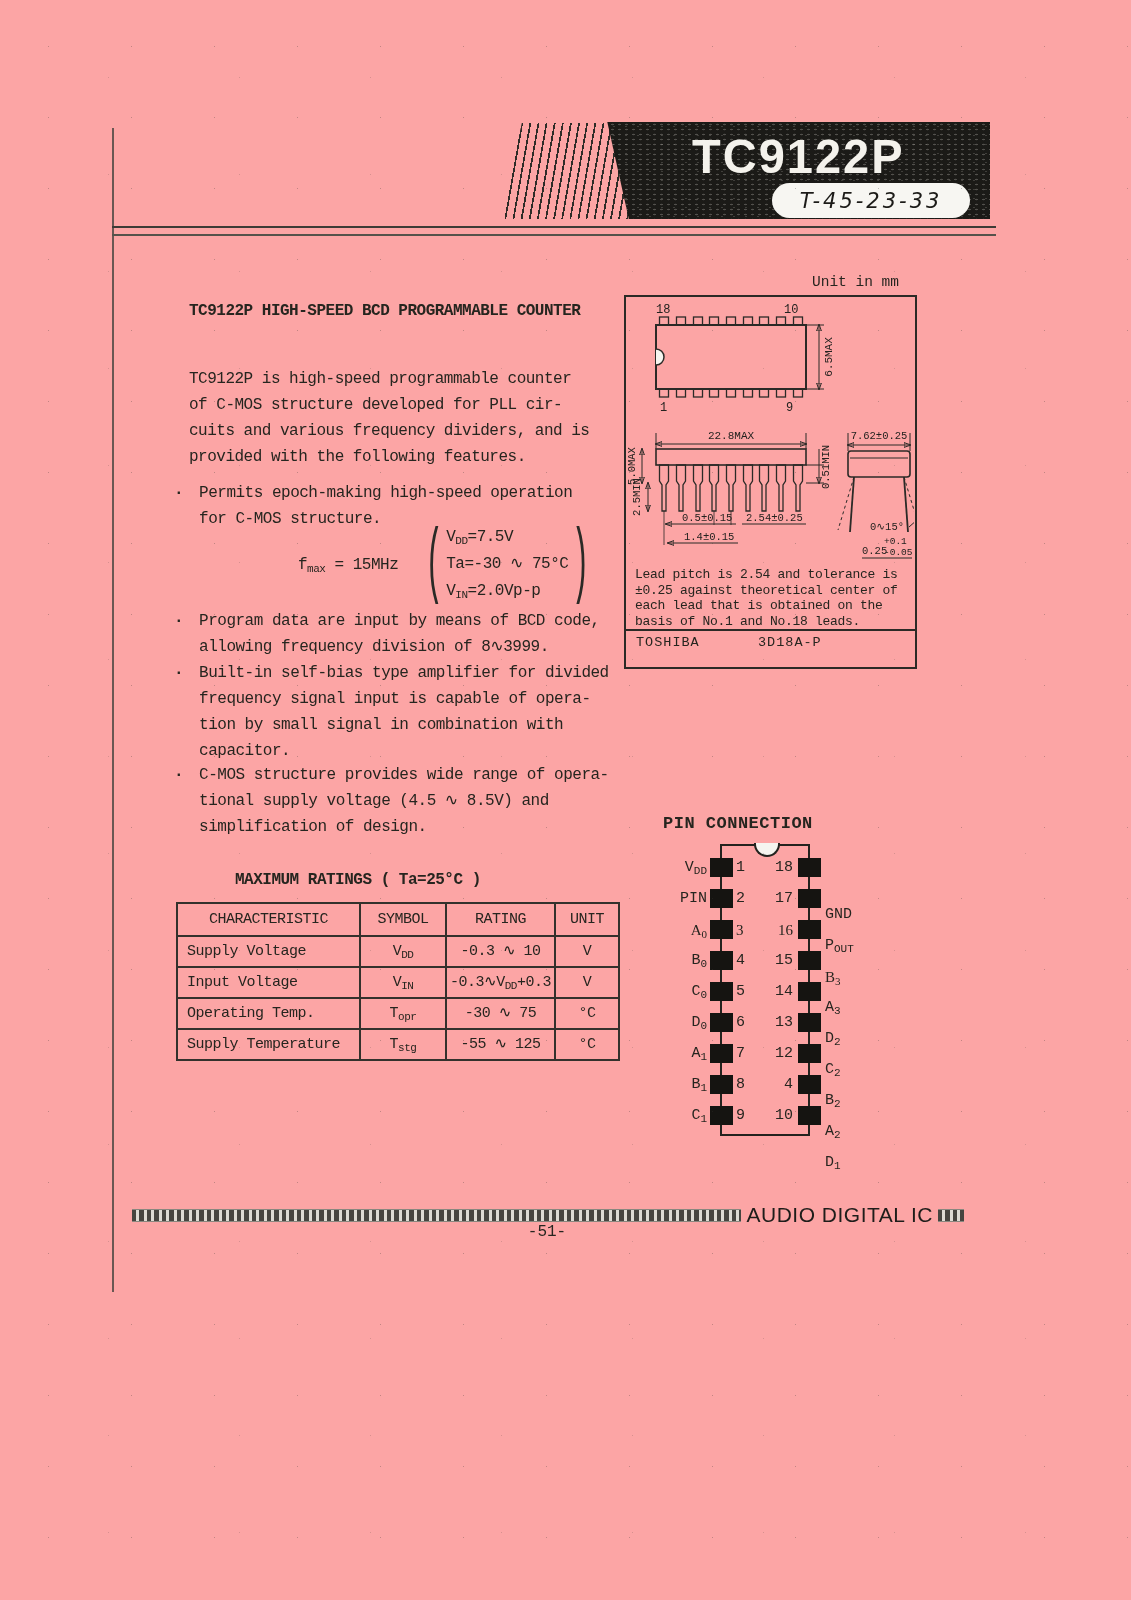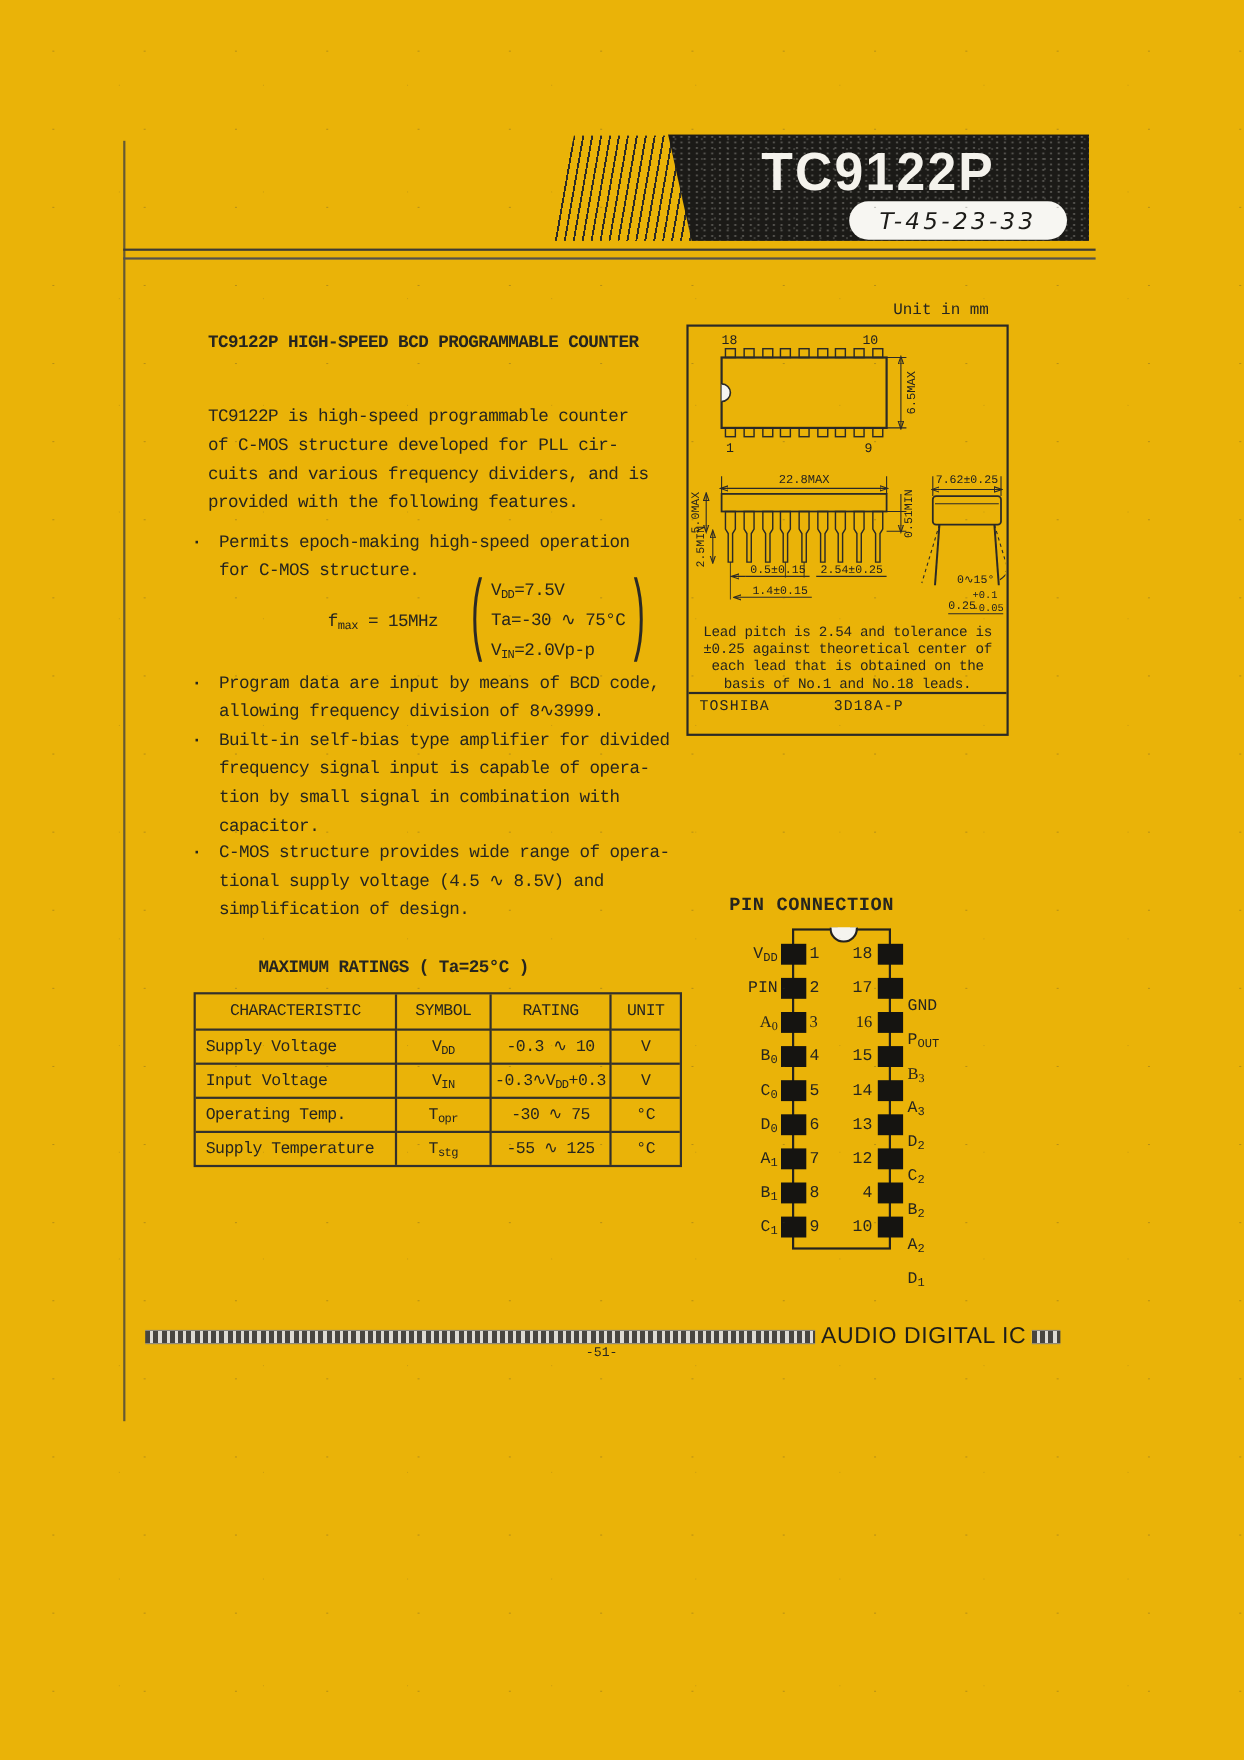--- a/index.html
+++ b/index.html
@@ -1,16 +1,16 @@
 <!DOCTYPE html>
 <html><head>
 <meta charset="utf-8">
 <style>
   html,body{margin:0;padding:0;background:#e8e6e1;}
-  .paper{position:relative;width:1131px;height:1600px;background:#eab308;overflow:hidden;
+  .paper{position:relative;width:1131px;height:1600px;background:#fca5a5;overflow:hidden;
          font-family:"Liberation Mono","DejaVu Sans Mono",monospace;color:#26251f;}
   .paper::after{content:"";position:absolute;inset:0;pointer-events:none;opacity:.55;
          background-image:radial-gradient(rgba(60,58,50,.55) .6px,transparent .95px),
                           radial-gradient(rgba(60,58,50,.35) .5px,transparent .85px);
          background-size:83px 71px,131px 97px;background-position:7px 11px,43px 29px;}
   .abs{position:absolute;}
   .pre{white-space:pre-line;}
   sub.ss{font-size:11px;vertical-align:-0.25em;line-height:0;}
 
   
@@ -32,21 +32,21 @@
   .rule1{left:112px;top:226px;width:884px;height:2px;background:#3d3b36;}
   .rule2{left:112px;top:234px;width:884px;height:2px;background:#55524b;}
 
   .unit{left:812px;top:274px;font-size:14.5px;}
 
   
   .pkgbox{left:624px;top:295px;width:293px;height:374px;border:2.5px solid #2b2a26;box-sizing:border-box;}
   .pkg-svg line,.pkg-svg rect,.pkg-svg path,.pkg-svg polyline{stroke:#2b2a27;fill:none;}
   .pkg-svg text{fill:#23221f;stroke:none;font-family:"Liberation Mono","DejaVu Sans Mono",monospace;}
   .pkg-svg .fillnotch{fill:#f5f4ef;}
-  .pkgnote{padding:3px 9px 0 9px;font-size:13px;line-height:15.5px;letter-spacing:-0.3px;text-align:center;}
+  .pkgnote{padding:3px 9px 0 9px;font-size:13px;line-height:15.5px;letter-spacing:-0.3px;}
   .pkgrow{position:relative;border-top:2px solid #2b2a26;height:24px;line-height:24px;
           font-size:13.5px;letter-spacing:1px;padding-left:10px;}
   .pkgrow .val{position:absolute;left:132px;letter-spacing:1px;}
 
   
   .doctitle{left:189px;top:302px;font-size:16px;font-weight:700;letter-spacing:-0.5px;}
   .body16{font-size:16px;line-height:26px;letter-spacing:-0.5px;}
   .feat{display:flex;gap:16px;}
   .dot{font-weight:700;}
   .formula{left:298px;top:524px;display:flex;align-items:center;}
@@ -78,21 +78,21 @@
   .pnr{position:absolute;left:106px;width:34px;text-align:right;}
   .rl{position:absolute;left:172px;margin-top:47px;}
 
   
   .fband{left:132px;top:1203px;width:832px;display:flex;align-items:center;}
   .fhatch{height:11px;background:repeating-linear-gradient(90deg,#474540 0 4.5px,#dedbd4 4.5px 7.5px);
           border-top:1px solid #8a877f;border-bottom:1px solid #8a877f;}
   .fh1{flex:1;} .fh2{width:26px;}
   .series{font-family:"Liberation Sans",sans-serif;font-weight:400;font-size:21px;
           letter-spacing:0.5px;color:#1e1d1a;padding:0 5px;white-space:nowrap;}
-  .pagenum{left:0;top:1223px;width:1094px;text-align:center;font-size:12px;}
+  .pagenum{left:0;top:1223px;width:1094px;text-align:center;font-size:16px;}
 </style>
 </head>
 <body>
 
 <div class="paper">
 
   <div class="abs vline"></div>
 
   <div class="abs hatch"></div>
   <div class="abs band">

